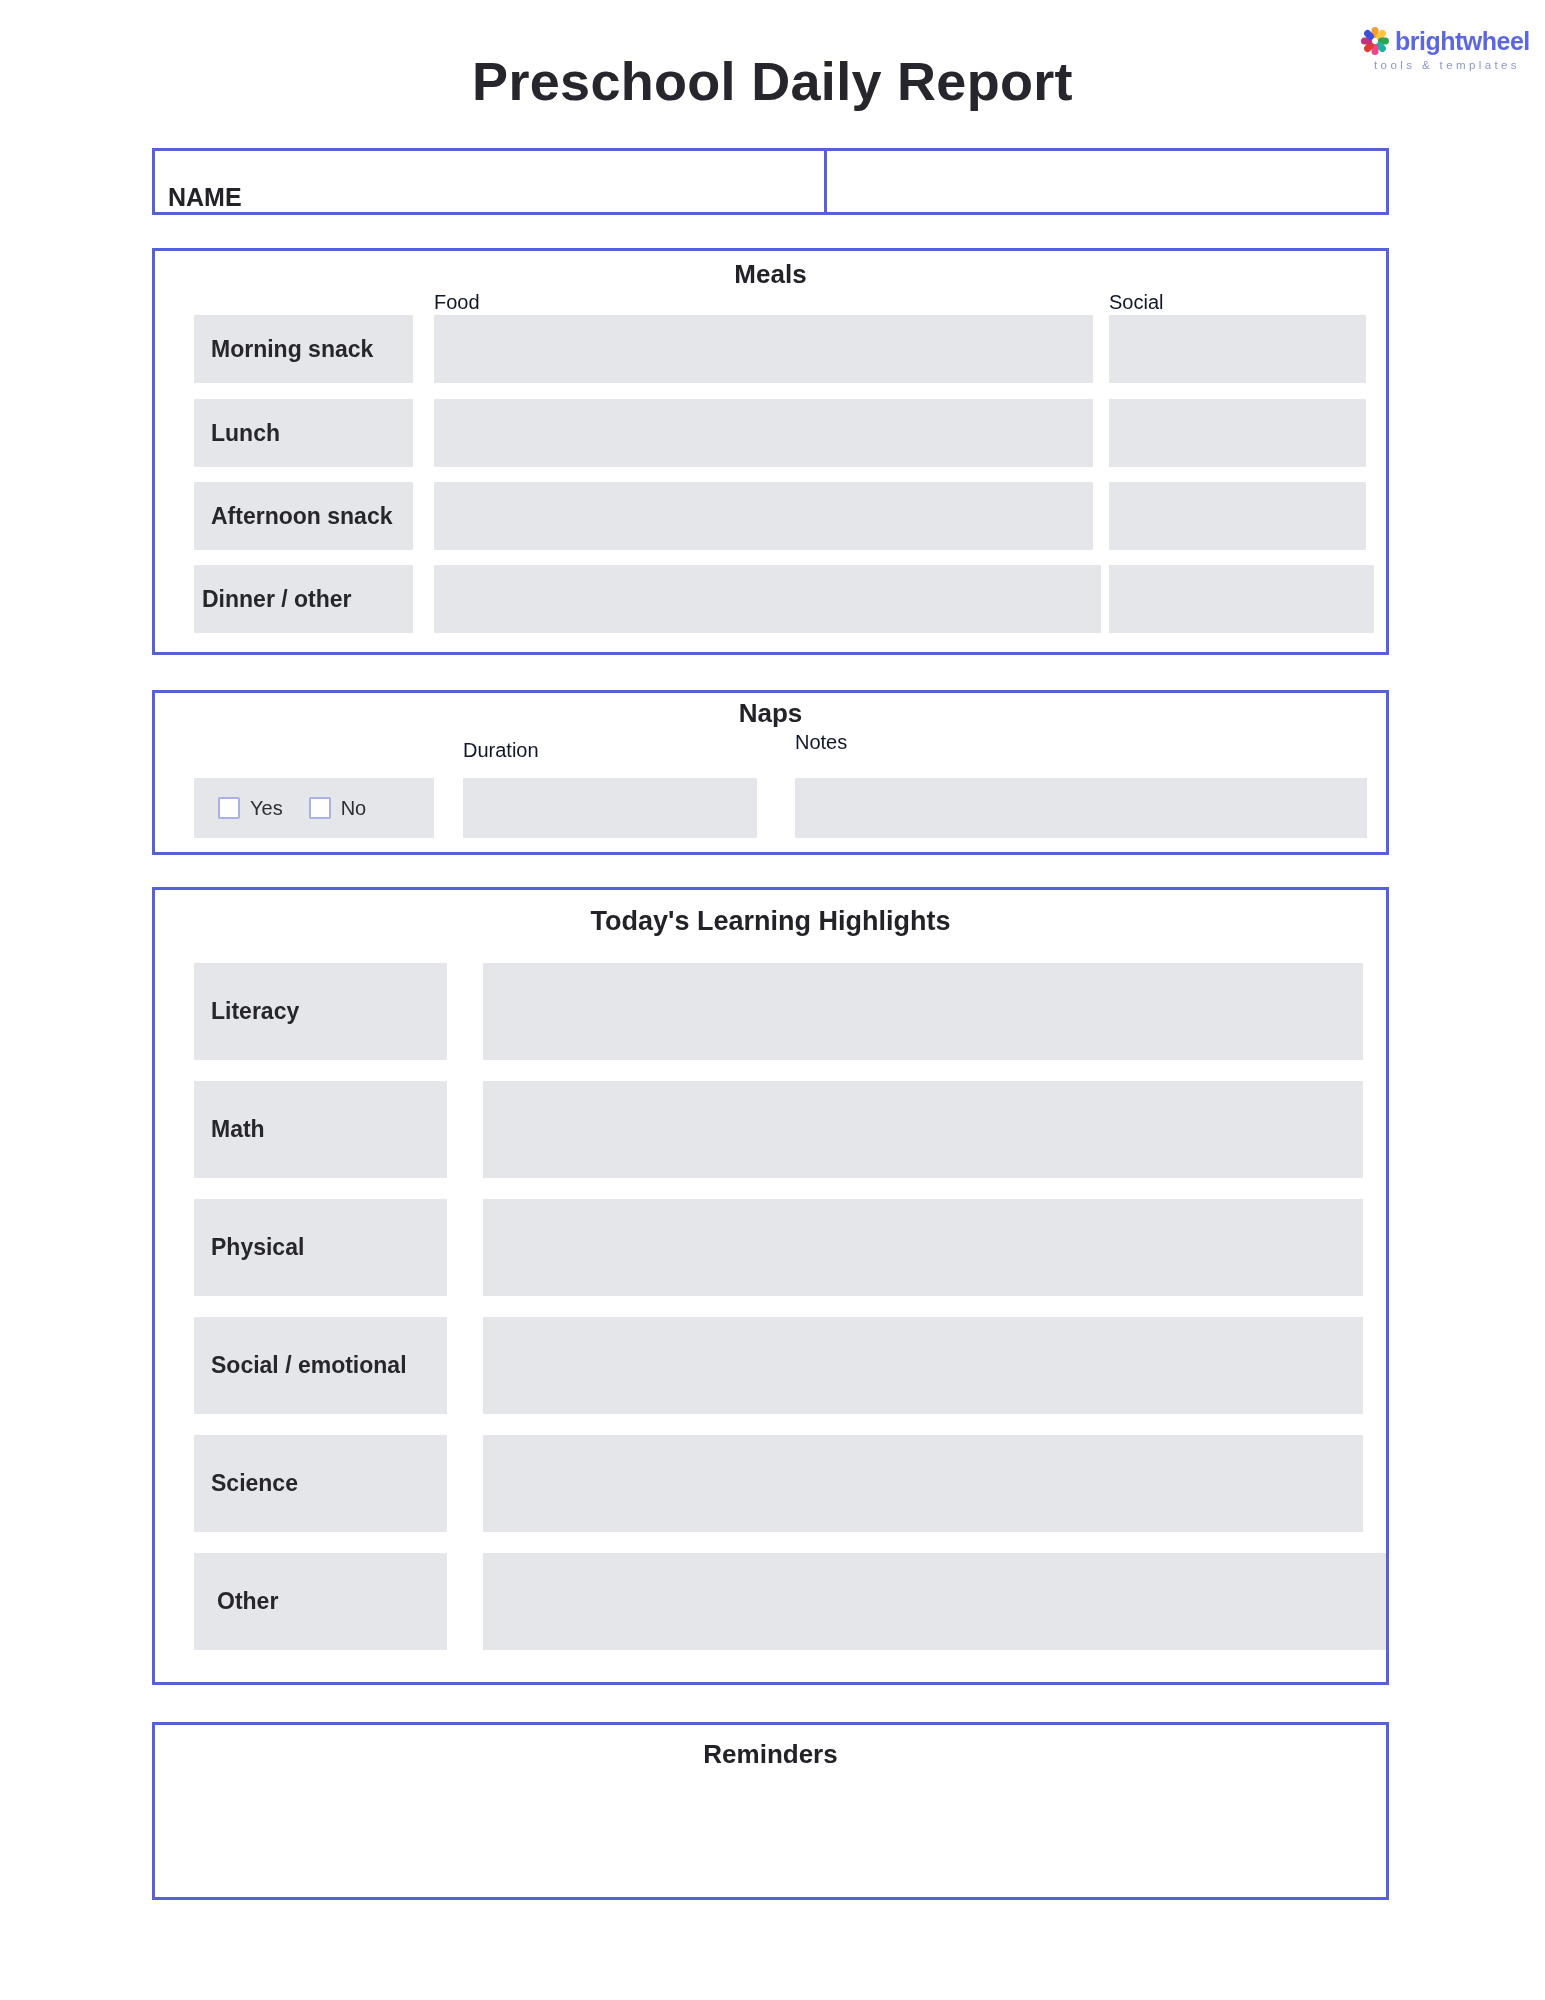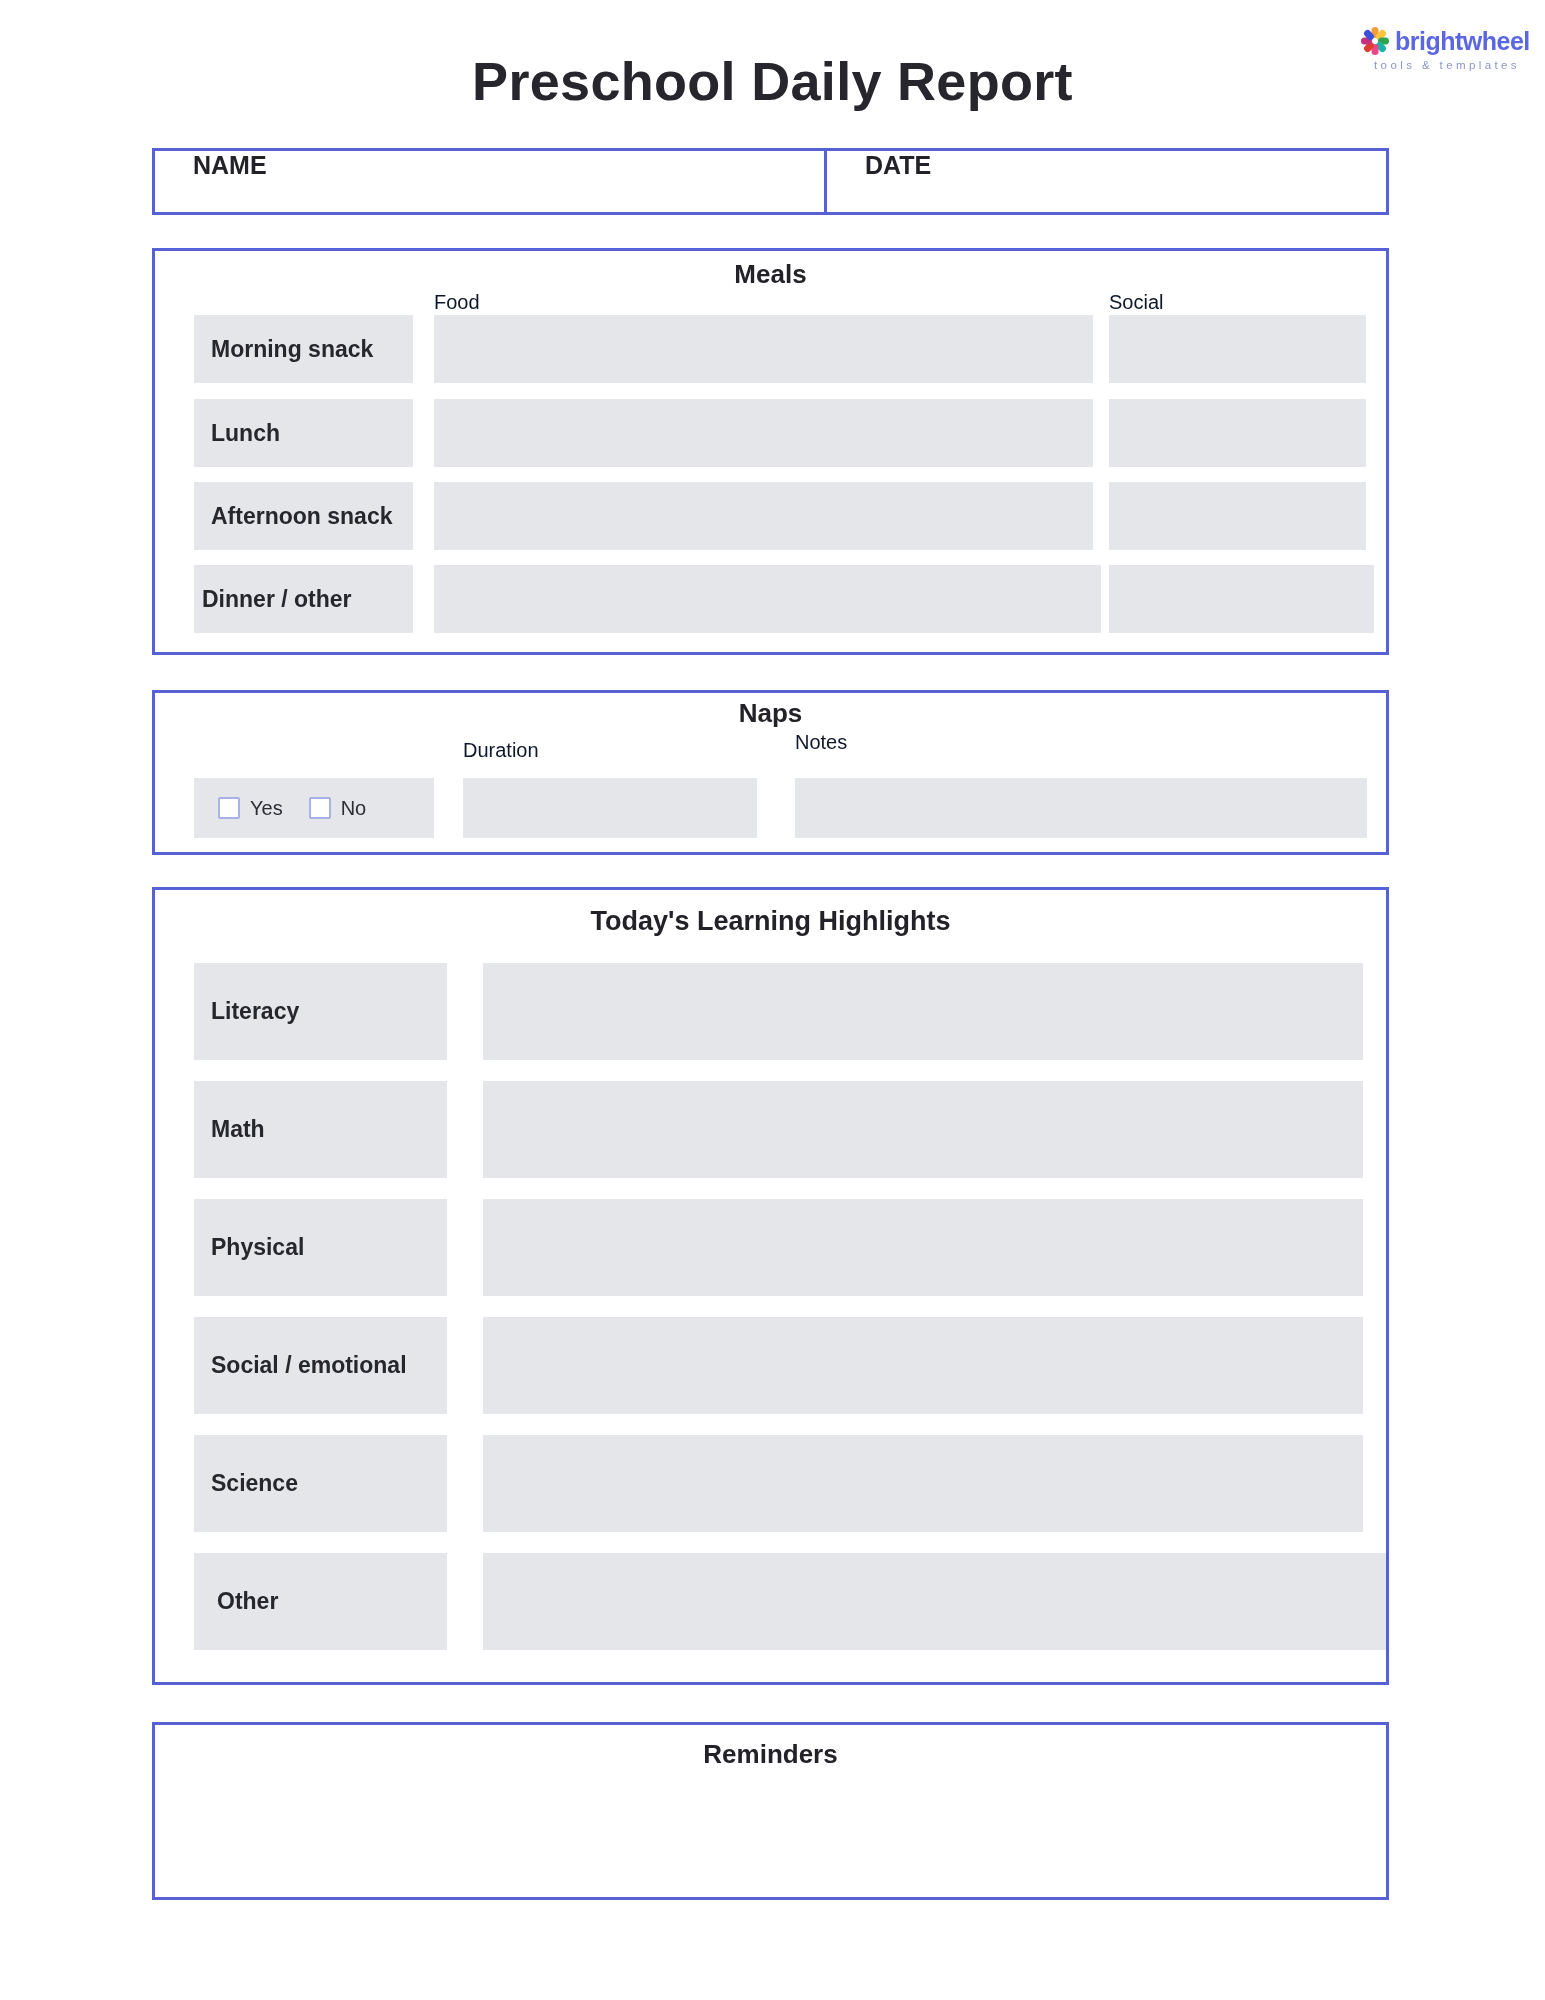--- a/index.html
+++ b/index.html
@@ -16,21 +16,21 @@
   .brand{font-size:25px;font-weight:bold;color:var(--brand-text,#5a67e0);letter-spacing:-0.5px;}
   .tagline{font-size:11.5px;letter-spacing:3.4px;color:var(--tagline-text,#8d96c8);margin-top:3px;margin-left:14px;white-space:nowrap;}
 
   
   #page-title{position:absolute;top:50px;left:0;width:100%;text-align:center;
     font-size:54px;font-weight:bold;color:#26262c;letter-spacing:0.3px;}
 
   
   #identity-box{position:absolute;left:152px;top:148px;width:1237px;height:67px;
     border:3px solid var(--section-border,#5661d8);box-sizing:border-box;display:flex;}
-  .identity-cell{display:flex;align-items:flex-start;padding-left:38px;font-size:25px;font-weight:bold;color:#222228;box-sizing:border-box;}
+  .identity-cell{display:flex;align-items:flex-end;padding-left:13px;font-size:25px;font-weight:bold;color:#222228;box-sizing:border-box;}
   .identity-cell.name{width:672px;border-right:3px solid var(--section-border,#5661d8);}
   .identity-cell.date{flex:1;}
   .identity-value{margin-left:14px;font-weight:normal;min-width:60px;min-height:30px;}
 
   
   .section{position:absolute;left:152px;width:1237px;
     border:3px solid var(--section-border,#5661d8);box-sizing:border-box;background:#fff;}
   #meals-section{top:248px;height:407px;}
   #naps-section{top:690px;height:165px;}
   #learning-section{top:887px;height:798px;}
@@ -116,24 +116,20 @@
     <div class="tagline">tools &amp; templates</div>
   </div>
 
   <div id="page-title">Preschool Daily Report</div>
 
   <div id="identity-box">
     <div class="identity-cell name">
       <span>NAME</span>
       <span class="identity-value"></span>
     </div>
-    <div class="identity-cell date">
-      <span>DATE</span>
-      <span class="identity-value"></span>
-    </div>
   </div>
 
   <div id="meals-section" class="section">
     <div id="meals-title" class="section-title">Meals</div>
     <div id="meals-food-header" class="col-header">Food</div>
     <div id="meals-amount-header" class="col-header">Social</div>
 
     <div id="meal-row-0" class="meal-row">
       <div class="row-label cell">Morning snack</div>
       <div class="field food-field cell"></div>

